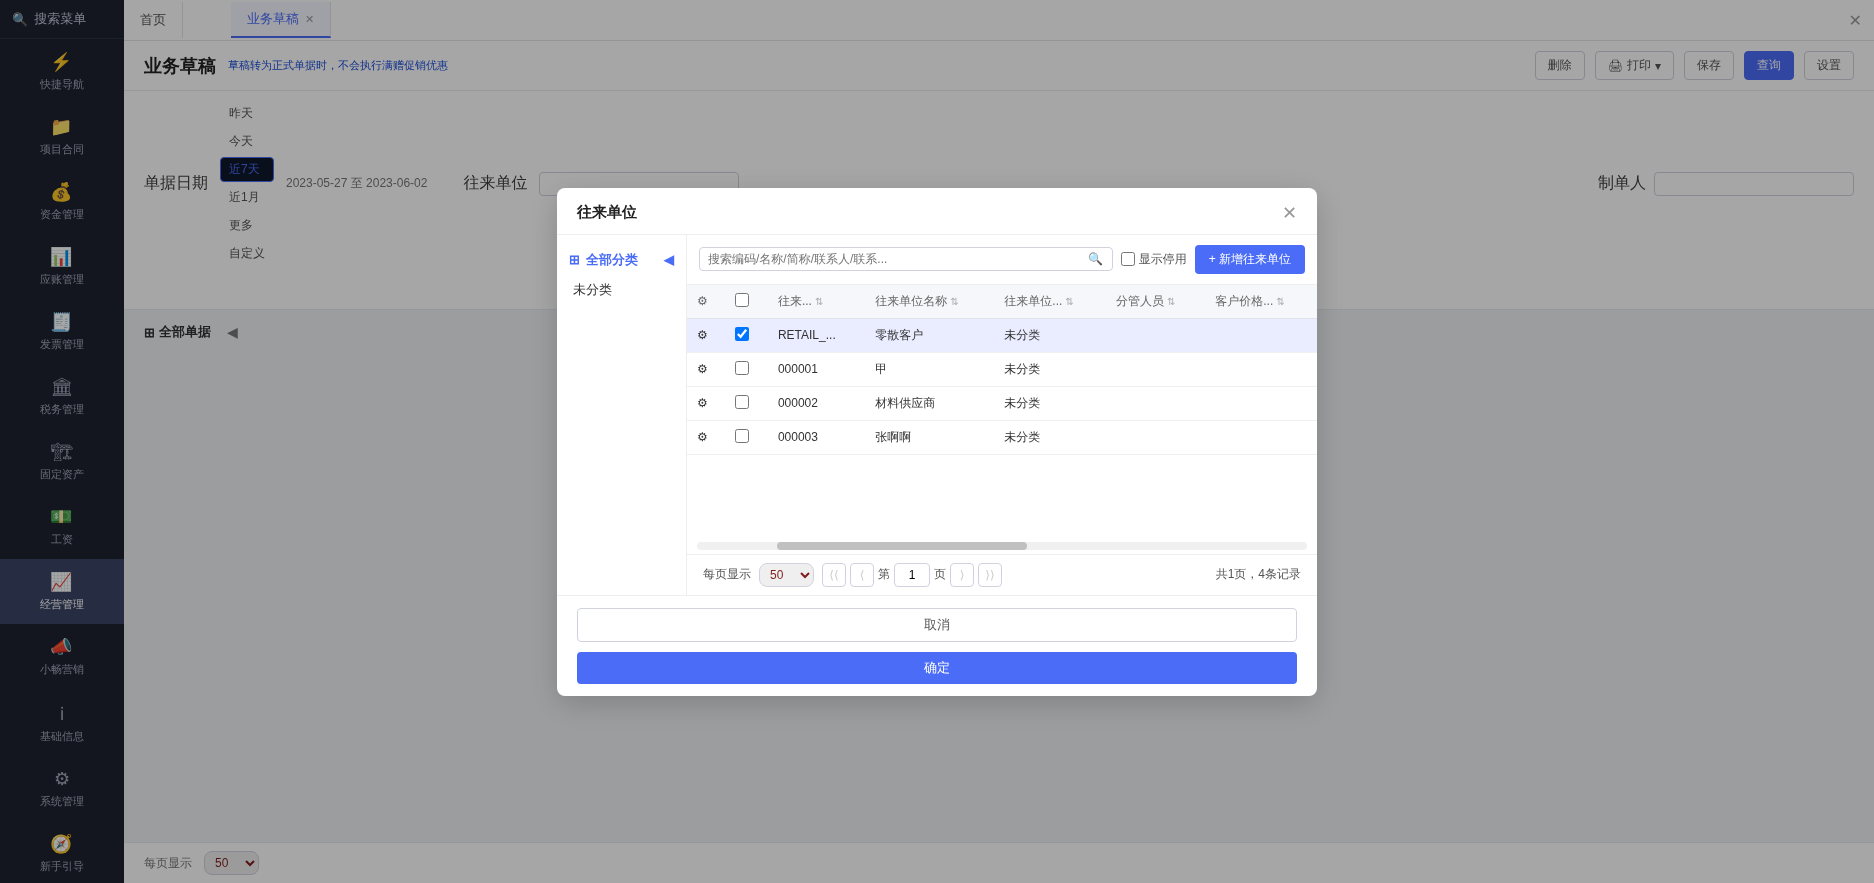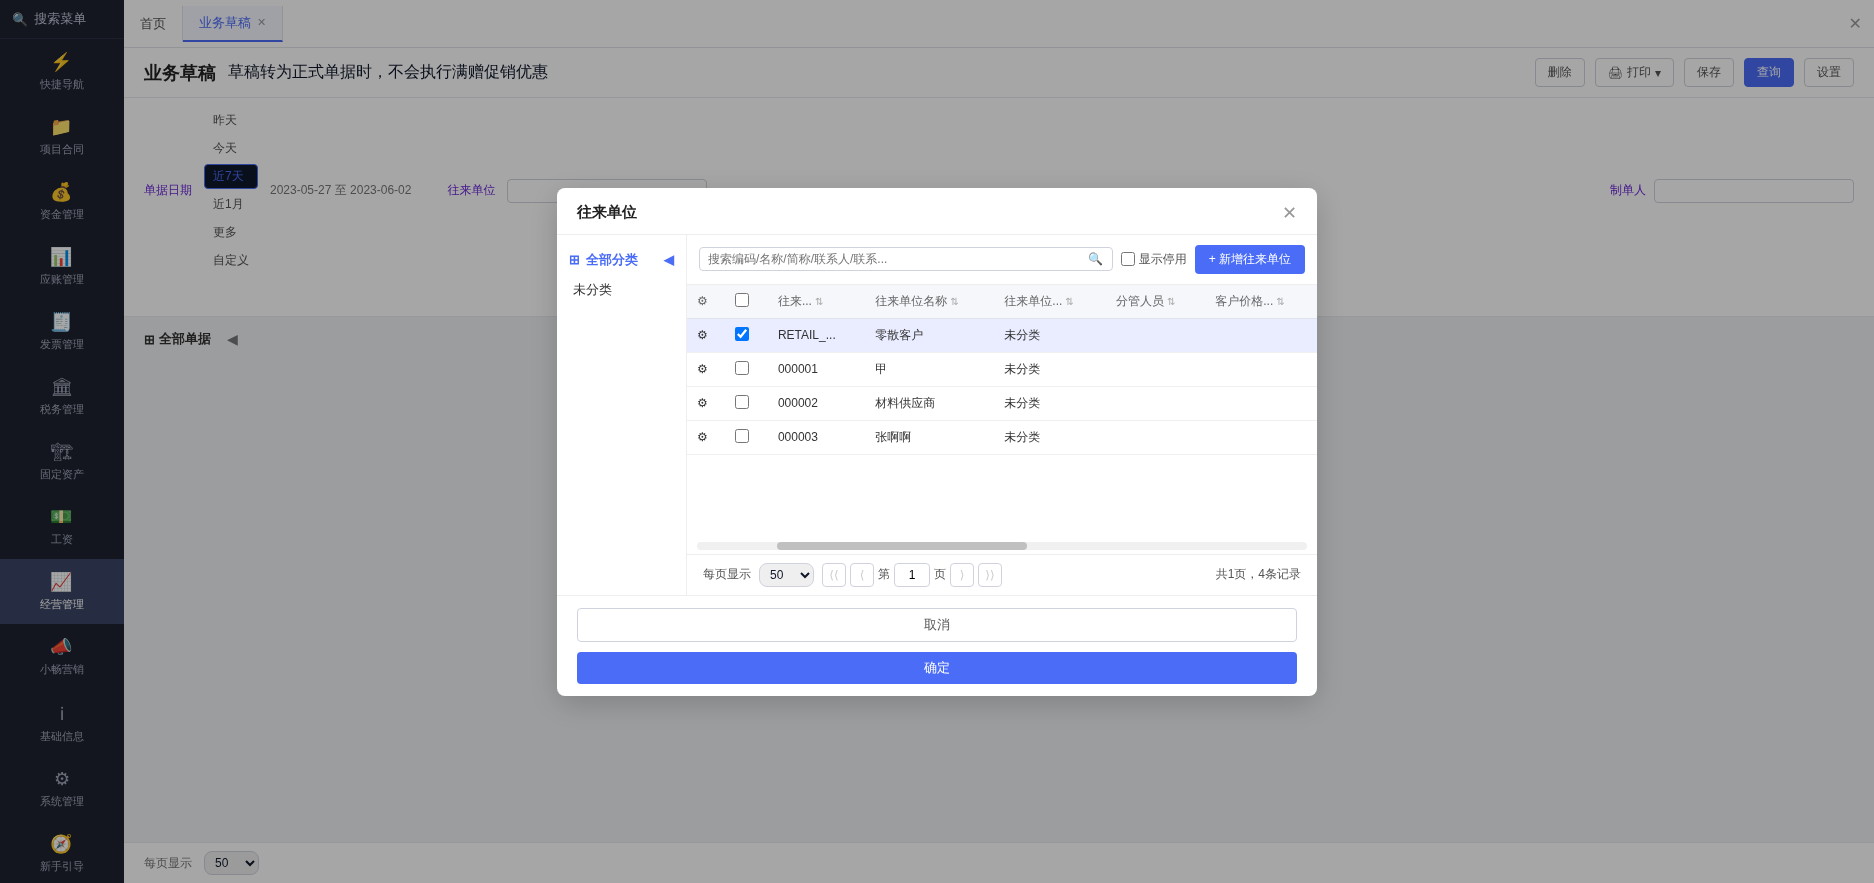--- a/index.html
+++ b/index.html
@@ -46,22 +46,23 @@
       flex-direction: column;
       background: #f0f2f5;
       overflow: hidden;
     }
 
     
     .top-tabs {
       display: flex;
       background: #fff;
       border-bottom: 1px solid #e0e3ea;
-      height: 48px;
+      height: 41px;
       align-items: center;
+      gap: 48px;
     }
     .tab {
       padding: 0 16px;
       height: 36px;
       display: flex;
       align-items: center;
       font-size: 13px;
       color: #555;
       cursor: pointer;
       border-right: 1px solid #e0e3ea;
@@ -76,37 +77,37 @@
 
     
     .page-header {
       display: flex;
       align-items: center;
       padding: 10px 20px;
       background: #fff;
       border-bottom: 1px solid #e8eaf0;
     }
     .page-title { font-size: 18px; font-weight: bold; color: #222; margin-right: 12px; }
-    .page-subtitle { font-size: 16px; color: #0f172a; }
+    .page-subtitle { font-size: 11px; color: #1d4ed8; }
     .header-actions { margin-left: auto; display: flex; gap: 10px; align-items: flex-start; }
     .header-btn {
       display: flex; align-items: center; gap: 4px;
       padding: 5px 12px; font-size: 12px; cursor: pointer;
       border: 1px solid #d0d3de; border-radius: 4px; background: #fff; color: #555;
     }
     .header-btn.primary { background: #4a6cf7; color: #fff; border-color: #4a6cf7; }
 
     
     .filter-bar {
       background: #fff;
       padding: 10px 20px;
       border-bottom: 1px solid #e8eaf0;
     }
     .filter-row { display: flex; align-items: center; gap: 12px; margin-bottom: 8px; flex-wrap: wrap; }
-    .filter-label { font-size: 12px; color: #6d28d9; white-space: nowrap; }
+    .filter-label { font-size: 16px; color: #404040; white-space: nowrap; }
     .filter-chips { display: flex; gap: 3px; flex-direction: column; }
     .chip {
       padding: 3px 8px; font-size: 12px; border-radius: 4px;
       cursor: pointer; color: #555; border: 1px solid transparent;
     }
     .chip.active { background: #0f172a; color: #4a6cf7; border-color: #4a6cf7; }
     .filter-input {
       border: 1px solid #d0d3de; border-radius: 4px; padding: 4px 8px; font-size: 12px;
       min-width: 200px; color: #333;
     }
@@ -222,21 +223,21 @@
       background: #c0c0c0; border-radius: 4px;
     }
 
     
     .pagination {
       display: flex; align-items: center; gap: 8px;
       padding: 8px 16px; border-top: 1px solid #eee; font-size: 12px; color: #555;
     }
     .page-size-select {
       border: 1px solid #d0d3de; border-radius: 8px; padding: 3px 6px; font-size: 12px;
-      color: #0f172a; cursor: pointer;
+      color: #7f1d1d; cursor: pointer;
     }
     .page-nav { display: flex; align-items: center; gap: 4px; }
     .page-nav-btn {
       width: 24px; height: 24px; border: 1px solid #d0d3de; border-radius: 4px;
       background: #fff; cursor: pointer; display: flex; align-items: center; justify-content: center;
       font-size: 12px; color: #555;
     }
     .page-nav-btn.disabled { color: #ccc; cursor: not-allowed; }
     .page-input {
       width: 36px; height: 24px; border: 1px solid #d0d3de; border-radius: 4px;

